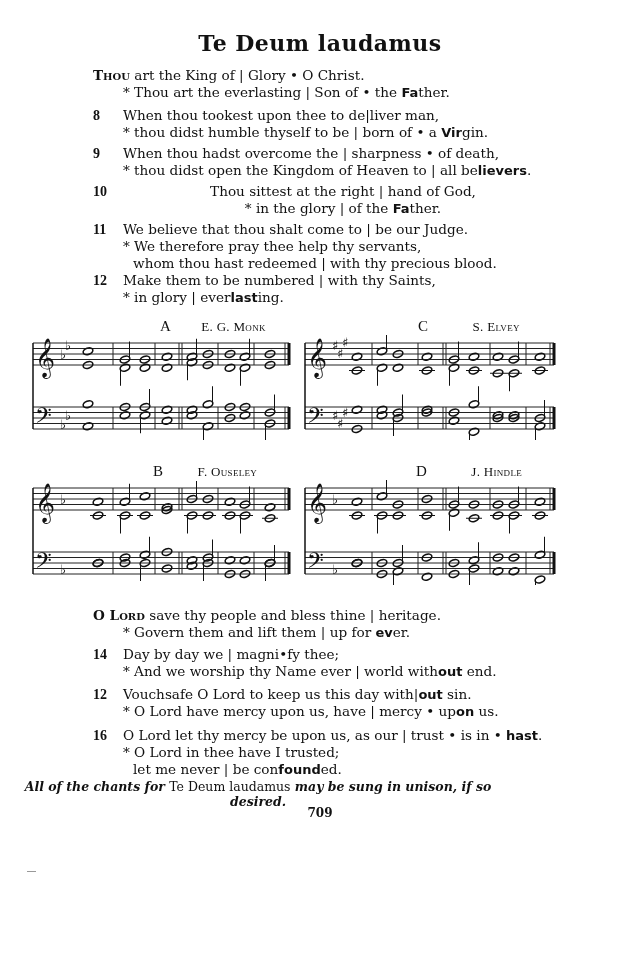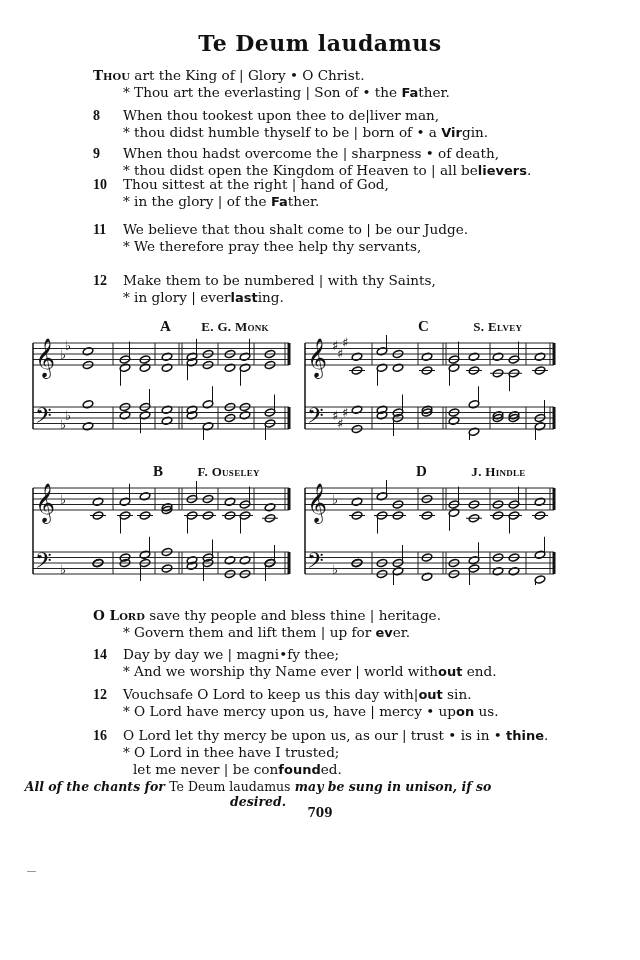--- a/index.html
+++ b/index.html
@@ -7,21 +7,21 @@
          font-family: "DejaVu Serif", "Liberation Serif", serif; color: #111; }
   .page { position: absolute; left: 0; top: 0; width: 640px; height: 960px; }
   .title { position: absolute; top: 30px; left: 0; width: 640px; text-align: center;
            font-family: "DejaVu Serif", serif; font-weight: bold; font-size: 22px; letter-spacing: 0.5px;
            font-style: normal; }
   .verse { position: absolute; left: 93px; width: 470px; font-size: 13.6px; line-height: 17px; }
   .verse .num { position: absolute; left: 0; top: 0; font-weight: bold; font-family: "Liberation Serif", serif; font-size: 14px; }
   .verse .line { padding-left: 30px; white-space: nowrap; }
   .verse .sc { font-variant: small-caps; font-weight: bold; margin-top: 32px; }
   .b { font-family: "DejaVu Sans", sans-serif; font-weight: bold; font-size: 13px; }
-  .chant-head { position: absolute; font-family: "Liberation Serif", serif; font-size: 13px; font-weight: bold; }
+  .chant-head { position: absolute; font-family: "Liberation Serif", serif; font-size: 13px; font-weight: normal; }
   .chant-letter { font-size: 15px; }
   .composer { font-variant: small-caps; letter-spacing: 0.3px; }
   .music { position: absolute; }
   .footnote { position: absolute; top: 779px; left: 0; width: 516px; text-align: center;
               font-size: 12.5px; font-style: italic; font-weight: bold; }
   .footnote .roman { font-style: normal; font-weight: normal; }
   .pageno { position: absolute; top: 806px; left: 0; width: 640px; text-align: center; font-size: 12px; font-weight: bold; }
   .speck { position: absolute; left: 27px; top: 871px; width: 9px; height: 1px; background: #999; }
 </style>
 </head>
@@ -39,29 +39,30 @@
       <div class="verse" style="top: 107px;">
         <span class="num">8</span>
         <div class="line">When thou tookest upon thee to de|liver man,</div>
         <div class="line">* thou didst humble thyself to be | born of • a <span class="b">Vir</span>gin.</div>
       </div>
       <div class="verse" style="top: 145px;">
         <span class="num">9</span>
         <div class="line">When thou hadst overcome the | sharpness • of death,</div>
         <div class="line">* thou didst open the Kingdom of Heaven to | all be<span class="b">lievers</span>.</div>
       </div>
-      <div class="verse" style="top: 176px;">
+      <div class="verse" style="top: 183px; text-align: center;">
         <span class="num">10</span>
         <div class="line">Thou sittest at the right | hand of God,</div>
         <div class="line">* in the glory | of the <span class="b">Fa</span>ther.</div>
       </div>
       <div class="verse" style="top: 221px;">
         <span class="num">11</span>
         <div class="line">We believe that thou shalt come to | be our Judge.</div>
         <div class="line">* We therefore pray thee help thy servants,</div>
+        <div class="line" style="padding-left: 40px;">whom thou hast redeemed | with thy precious blood.</div>
       </div>
       <div class="verse" style="top: 272px;">
         <span class="num">12</span>
         <div class="line">Make them to be numbered | with thy Saints,</div>
         <div class="line">* in glory | ever<span class="b">last</span>ing.</div>
       </div>
     </div>
 
   <div class="chant-head" style="left:160px; top:318px;">
     <span class="chant-letter">A</span>
@@ -447,21 +448,21 @@
         <div class="line">Day by day we | magni•fy thee;</div>
         <div class="line">* And we worship thy Name ever | world with<span class="b">out</span> end.</div>
       </div>
       <div class="verse" style="top: 686px;">
         <span class="num">12</span>
         <div class="line">Vouchsafe O Lord to keep us this day with|<span class="b">out</span> sin.</div>
         <div class="line">* O Lord have mercy upon us, have | mercy • up<span class="b">on</span> us.</div>
       </div>
       <div class="verse" style="top: 727px;">
         <span class="num">16</span>
-        <div class="line">O Lord let thy mercy be upon us, as our | trust • is in • <span class="b">thine</span>.</div>
+        <div class="line">O Lord let thy mercy be upon us, as our | trust • is in • <span class="b">hast</span>.</div>
         <div class="line">* O Lord in thee have I trusted;</div>
         <div class="line" style="padding-left: 40px;">let me never | be con<span class="b">found</span>ed.</div>
       </div>
     </div>
 
   <div class="footnote">
     <span>All of the chants for </span><span class="roman">Te Deum laudamus</span><span> may be sung in unison, if so desired.</span>
   </div>
 
   <div class="pageno">709</div>

